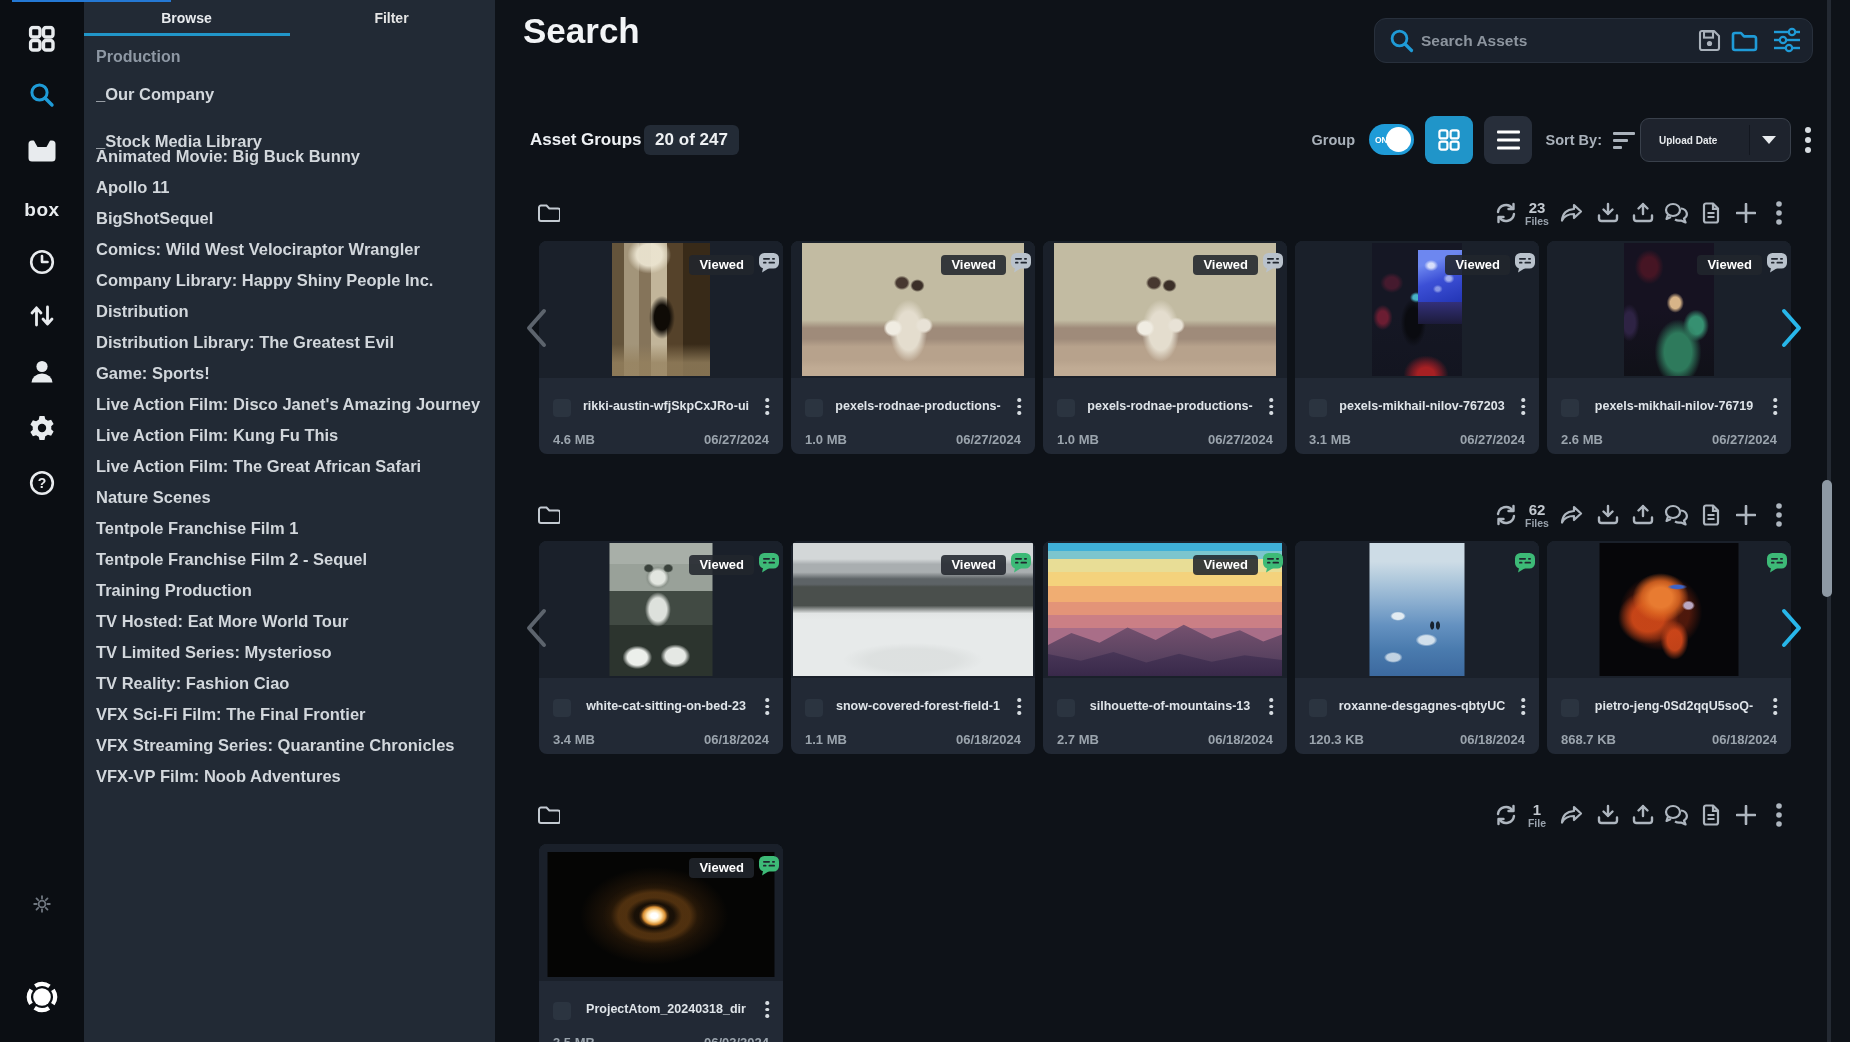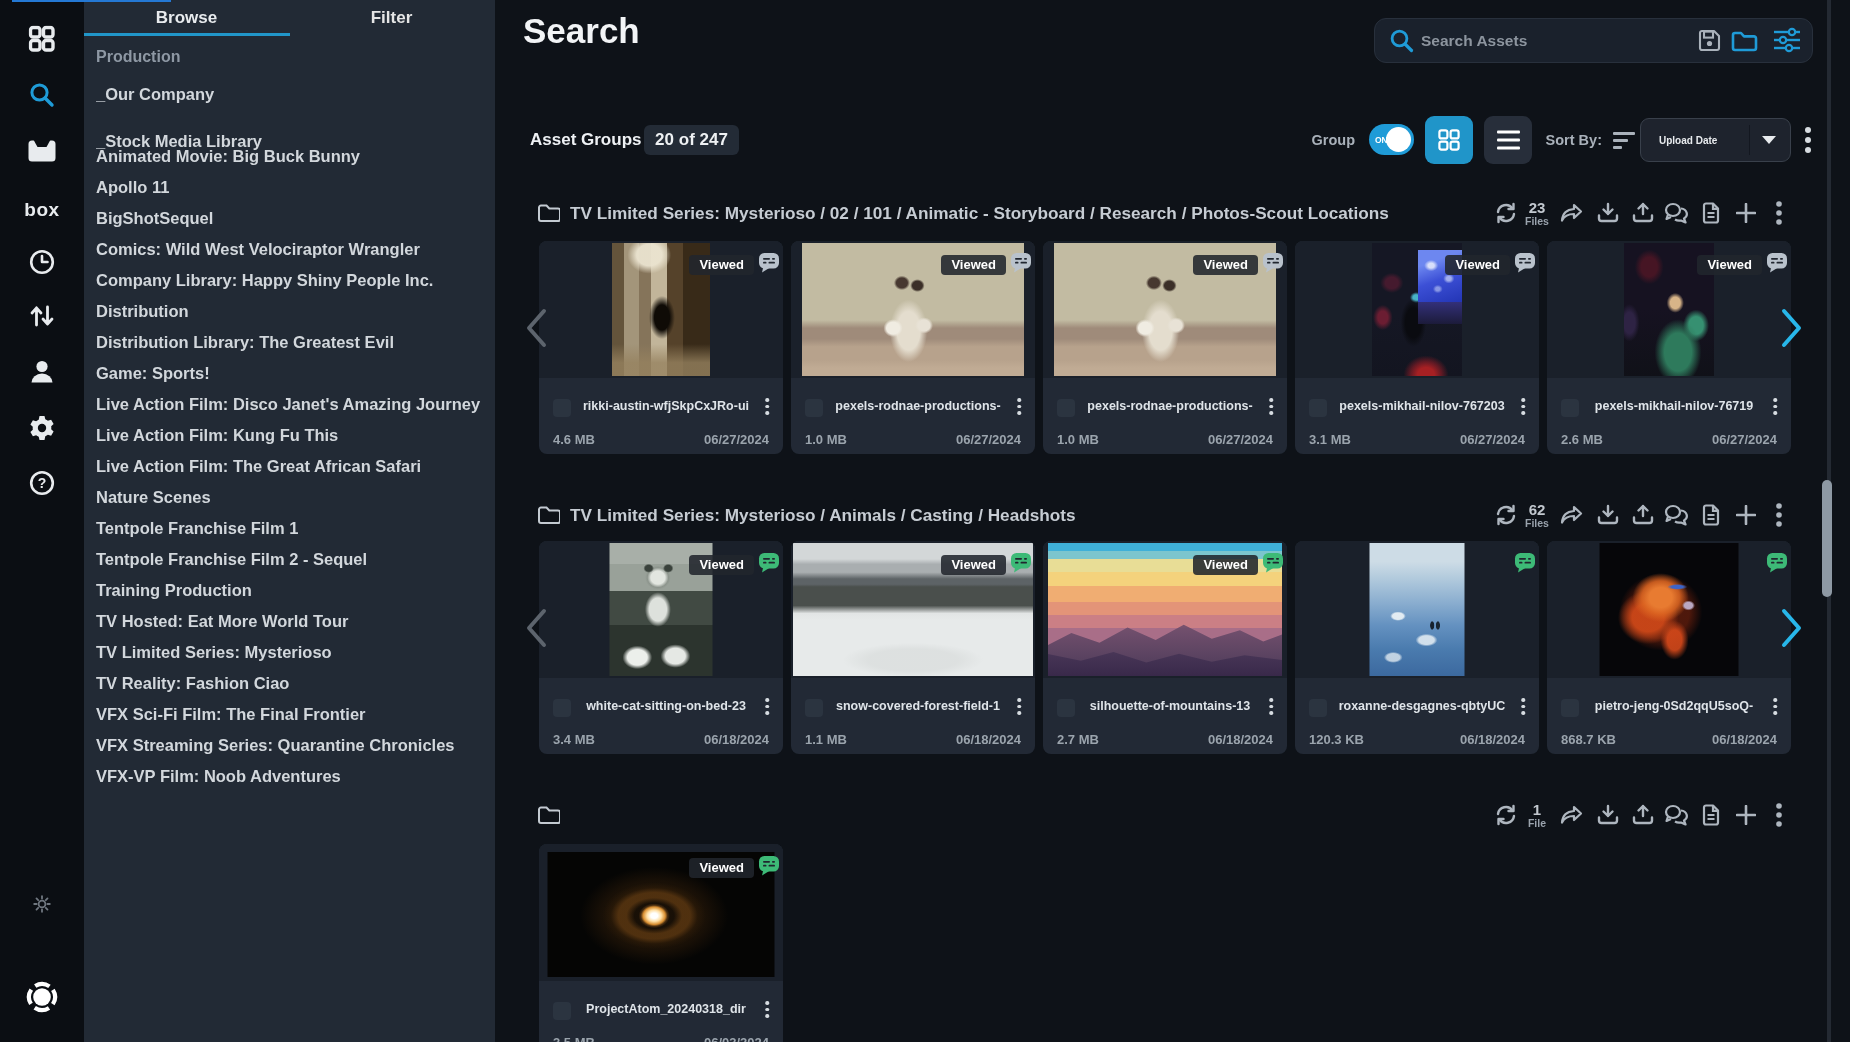--- a/index.html
+++ b/index.html
@@ -3,21 +3,21 @@
 <style>
 *{margin:0;padding:0;box-sizing:border-box;font-family:"Liberation Sans",sans-serif;}
 html,body{width:1850px;height:1042px;overflow:hidden;background:#0e1218;}
 .abs{position:absolute;}
 #stage{position:relative;width:1850px;height:1042px;background:#0e1218;}
 
 #rail{position:absolute;left:0;top:0;width:84px;height:1042px;background:#0b0e13;}
 .ric{position:absolute;left:42px;transform:translate(-50%,-50%);}
 
 #panel{position:absolute;left:84px;top:0;width:411px;height:1042px;background:#222a35;}
-.tab{position:absolute;top:0;height:33px;width:205px;text-align:center;line-height:36px;font-size:17px;font-weight:700;color:#e8ebee;}
+.tab{position:absolute;top:0;height:33px;width:205px;text-align:center;line-height:36px;font-size:14px;font-weight:700;color:#e8ebee;}
 #tabline{position:absolute;left:0;top:33px;width:206px;height:3px;background:#2196c9;}
 .pitem{position:absolute;left:12px;width:390px;white-space:nowrap;overflow:hidden;font-size:16.5px;font-weight:700;color:#d2d7dc;transform:translateY(-50%);}
 
 .h1{position:absolute;left:523px;top:11px;font-size:35px;font-weight:800;color:#f2f4f6;letter-spacing:0px;}
 #sbar{position:absolute;left:1374px;top:18px;width:439px;height:45px;background:#1a212c;border:1px solid #28303c;border-radius:12px;}
 .mut{color:#9aa3ad;}
 
 .chip{position:absolute;left:644px;top:125px;width:95px;height:30px;background:#232b36;border-radius:6px;color:#eef1f3;font-size:17px;font-weight:700;text-align:center;line-height:30px;}
 .lbl{position:absolute;transform:translateY(-50%);font-size:16px;font-weight:700;color:#a9b1ba;white-space:nowrap;}
 .toggle{position:absolute;left:1369px;top:124px;width:45px;height:31px;background:#1f9bd7;border-radius:16px;}
@@ -258,21 +258,20 @@
       <span class="car"></span>
     </div>
     <div class="abs" style="left:1805px;top:127px;"><svg width="7" height="27" viewBox="0 0 7 27" style="">
         <circle cx="3" cy="3" r="3" fill="#d7dce1"></circle>
         <circle cx="3" cy="13" r="3" fill="#d7dce1"></circle>
         <circle cx="3" cy="23" r="3" fill="#d7dce1"></circle>
       </svg></div>
     <div class="abs" style="left:537px;top:203px;"><svg width="23" height="20" viewBox="0 0 23 20" style="">
         <path d="M2 4.5 a2 2 0 0 1 2-2 h5.5 l2.8 3 h8.7 a2 2 0 0 1 2 2 V16 a2 2 0 0 1 -2 2 H4 a2 2 0 0 1 -2 -2 Z" fill="none" stroke="#c3cad1" stroke-width="2"></path>
       </svg></div>
-    <div class="shead" style="left:570px;top:213px;">TV Limited Series: Mysterioso / 02 / 101 / Animatic - Storyboard / Research / Photos-Scout Locations</div>
     <div class="abs" style="left:1495px;top:202px;"><svg width="22" height="22" viewBox="0 0 22 22" style="">
         <path d="M3 10 a8 8 0 0 1 14.5 -3.5" fill="none" stroke="#aeb6bf" stroke-width="2.4" stroke-linecap="round"></path>
         <path d="M18.5 2 v5 h-5" fill="none" stroke="#aeb6bf" stroke-width="2.4" stroke-linecap="round" stroke-linejoin="round"></path>
         <path d="M19 12 a8 8 0 0 1 -14.5 3.5" fill="none" stroke="#aeb6bf" stroke-width="2.4" stroke-linecap="round"></path>
         <path d="M3.5 20 v-5 h5" fill="none" stroke="#aeb6bf" stroke-width="2.4" stroke-linecap="round" stroke-linejoin="round"></path>
       </svg></div>
     <div class="cnt" style="left:1537px;top:213px;">
       <div class="n">23</div>
       <div class="f">Files</div>
     </div>
@@ -426,21 +425,20 @@
     </div>
     <div class="arr" style="left:536px;top:330px;"><svg width="22" height="40" viewBox="0 0 22 40" style="">
         <path d="M19 3 L4 20 L19 37" fill="none" stroke="#5d646d" stroke-width="4" stroke-linecap="round" stroke-linejoin="round"></path>
       </svg></div>
     <div class="arr" style="left:1792px;top:330px;"><svg width="22" height="40" viewBox="0 0 22 40" style="">
         <path d="M3 3 L18 20 L3 37" fill="none" stroke="#28b7ea" stroke-width="4" stroke-linecap="round" stroke-linejoin="round"></path>
       </svg></div>
     <div class="abs" style="left:537px;top:505px;"><svg width="23" height="20" viewBox="0 0 23 20" style="">
         <path d="M2 4.5 a2 2 0 0 1 2-2 h5.5 l2.8 3 h8.7 a2 2 0 0 1 2 2 V16 a2 2 0 0 1 -2 2 H4 a2 2 0 0 1 -2 -2 Z" fill="none" stroke="#c3cad1" stroke-width="2"></path>
       </svg></div>
-    <div class="shead" style="left:570px;top:515px;">TV Limited Series: Mysterioso / Animals / Casting / Headshots</div>
     <div class="abs" style="left:1495px;top:504px;"><svg width="22" height="22" viewBox="0 0 22 22" style="">
         <path d="M3 10 a8 8 0 0 1 14.5 -3.5" fill="none" stroke="#aeb6bf" stroke-width="2.4" stroke-linecap="round"></path>
         <path d="M18.5 2 v5 h-5" fill="none" stroke="#aeb6bf" stroke-width="2.4" stroke-linecap="round" stroke-linejoin="round"></path>
         <path d="M19 12 a8 8 0 0 1 -14.5 3.5" fill="none" stroke="#aeb6bf" stroke-width="2.4" stroke-linecap="round"></path>
         <path d="M3.5 20 v-5 h5" fill="none" stroke="#aeb6bf" stroke-width="2.4" stroke-linecap="round" stroke-linejoin="round"></path>
       </svg></div>
     <div class="cnt" style="left:1537px;top:515px;">
       <div class="n">62</div>
       <div class="f">Files</div>
     </div>

